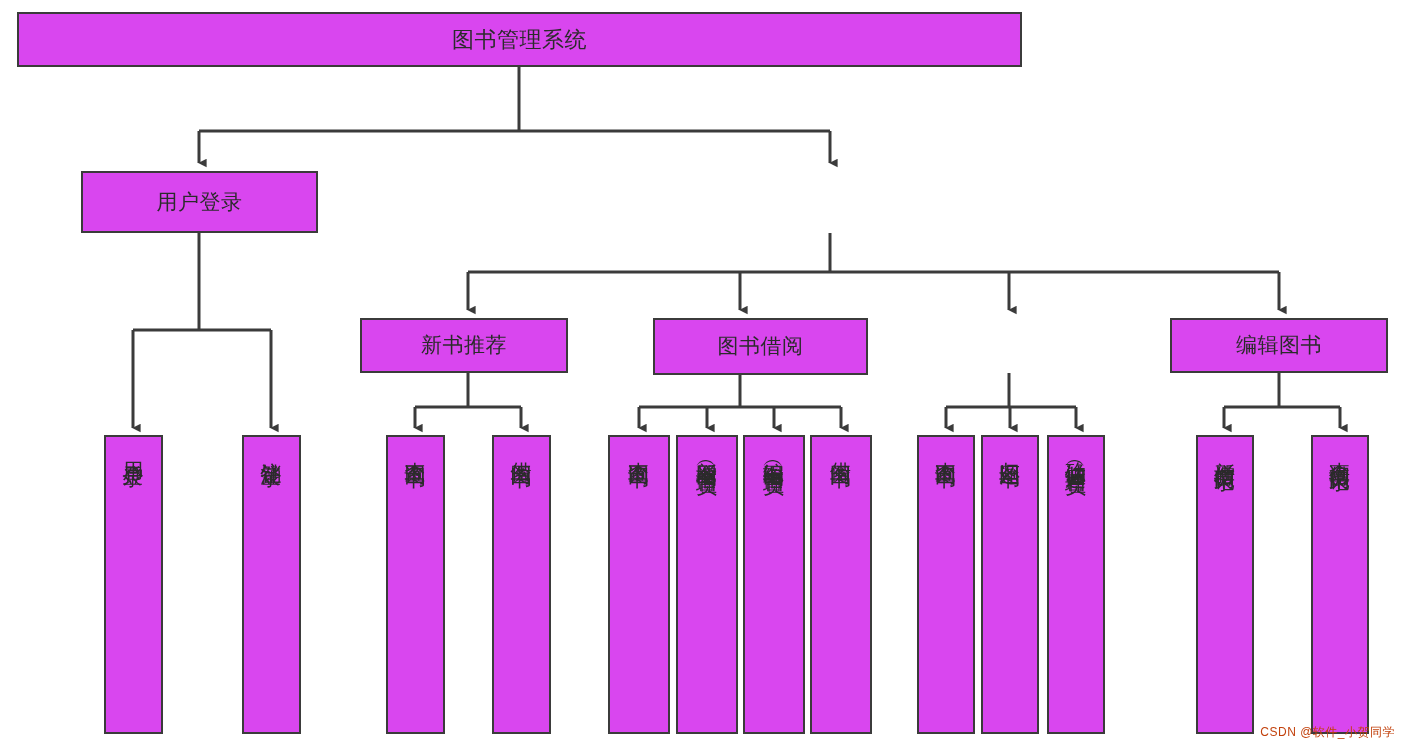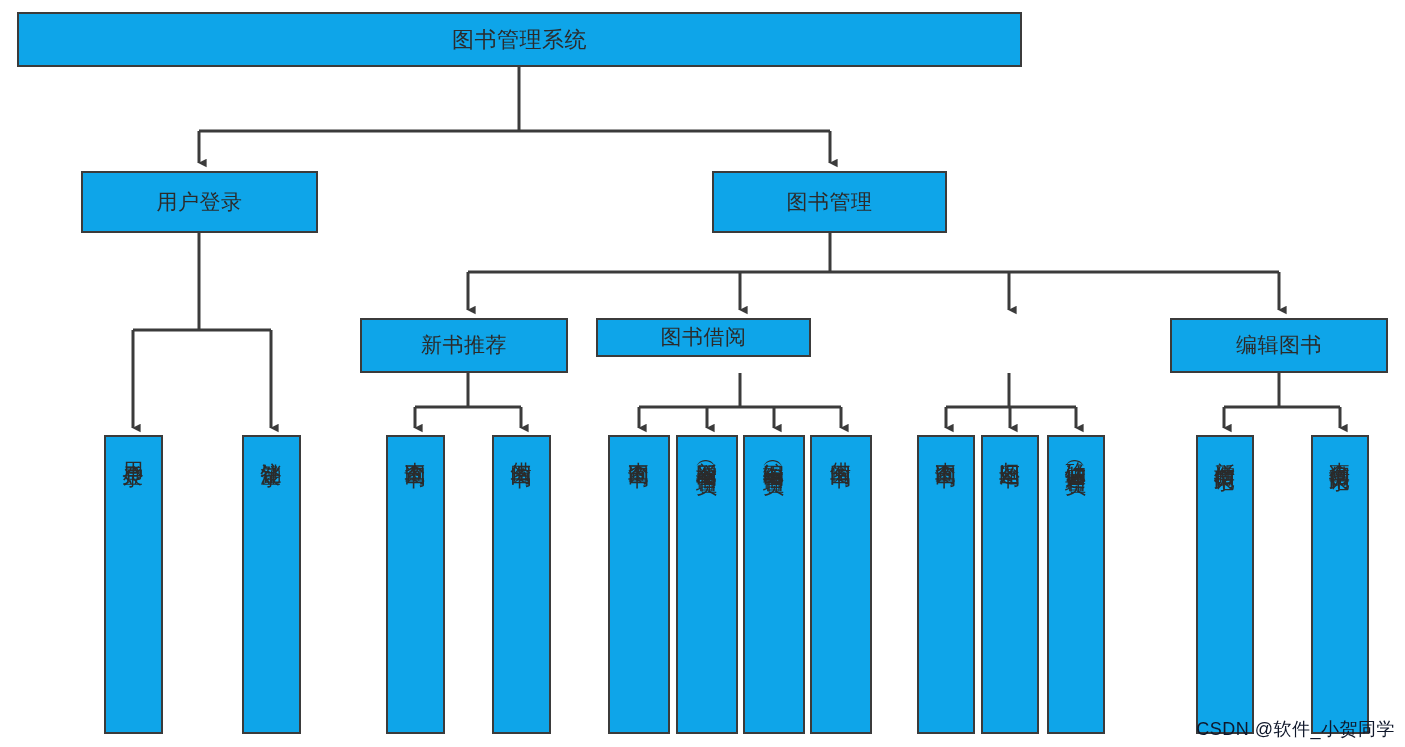--- a/index.html
+++ b/index.html
@@ -22,21 +22,21 @@
     position: absolute;
     left: 0;
     top: 0;
     width: 1405px;
     height: 747px;
     pointer-events: none;
   }
   .node {
     position: absolute;
     box-sizing: border-box;
-    background: #0ea5e9;
+    background: #d946ef;
     border: 2.5px solid #3b3b3b;
     display: flex;
     align-items: center;
     justify-content: center;
     color: #2b2b2b;
     z-index: 2;
   }
   .node-label {
     display: block;
     text-align: center;
@@ -64,22 +64,22 @@
     text-orientation: upright;
     font-size: 21px;
     letter-spacing: 2px;
     line-height: 1;
     white-space: nowrap;
   }
   #watermark {
     position: absolute;
     right: 10px;
     bottom: 6px;
-    font-size: 18px;
-    color: #0f172a;
+    font-size: 12px;
+    color: #c2410c;
     z-index: 5;
     white-space: nowrap;
     letter-spacing: 0.5px;
   }
 </style>
 </head>
 <body>
 
 <div id="diagram-canvas">
 
@@ -133,28 +133,25 @@
     </g>
   </svg>
 
   <div class="node horiz root" style="left:17px; top:12px; width:1005px; height:55px;">
     <span class="node-label">图书管理系统</span>
   </div>
 
   <div class="node horiz" style="left:81px; top:171px; width:237px; height:62px;">
     <span class="node-label">用户登录</span>
   </div>
-  <div class="node horiz" style="left:712px; top:171px; width:235px; height:62px;">
-    <span class="node-label">图书管理</span>
-  </div>
 
   <div class="node horiz" style="left:360px; top:318px; width:208px; height:55px;">
     <span class="node-label">新书推荐</span>
   </div>
-  <div class="node horiz" style="left:596px; top:318px; width:215px; height:39px;">
+  <div class="node horiz" style="left:653px; top:318px; width:215px; height:57px;">
     <span class="node-label">图书借阅</span>
   </div>
   <div class="node horiz" style="left:1170px; top:318px; width:218px; height:55px;">
     <span class="node-label">编辑图书</span>
   </div>
 
   <div class="node vert" style="left:104px; top:435px; width:59px; height:299px;">
     <span class="node-label">用户登录</span>
   </div>
   <div class="node vert" style="left:242px; top:435px; width:59px; height:299px;">

